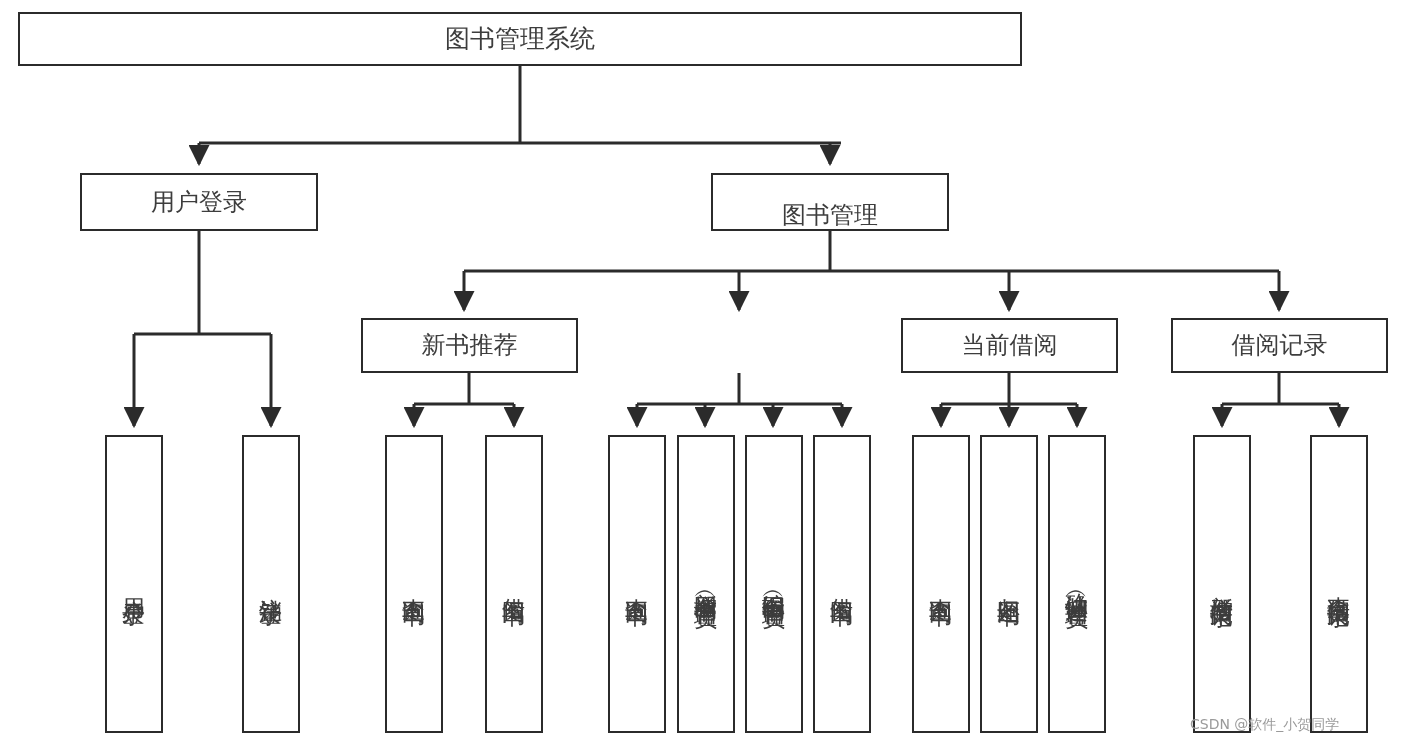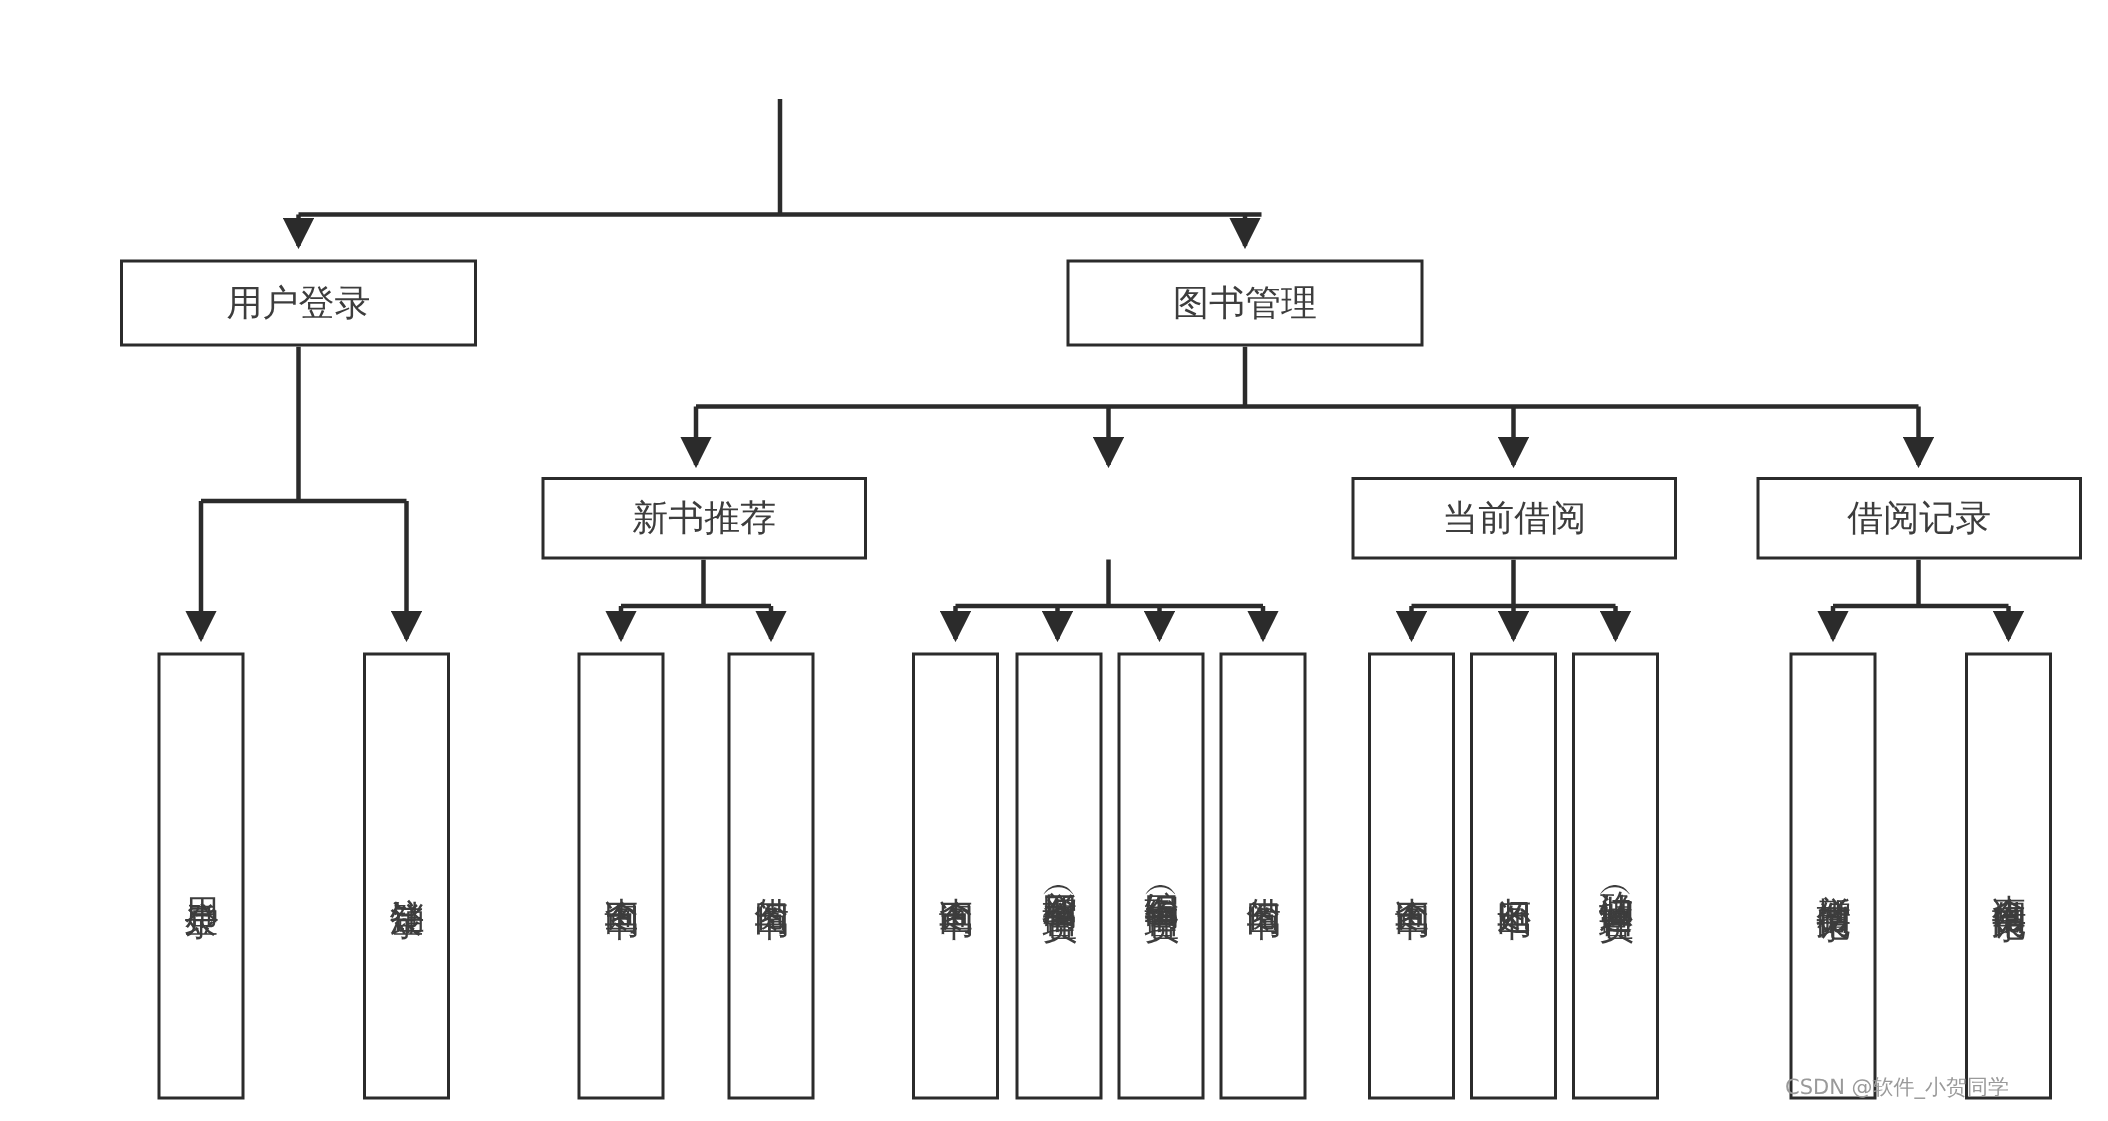--- a/index.html
+++ b/index.html
@@ -117,25 +117,28 @@
       <path d="M 1009 404 L 1009 426" marker-end="url(#arrow)"></path>
       <path d="M 1077 404 L 1077 426" marker-end="url(#arrow)"></path>
 
       <path d="M 1279 373 L 1279 404"></path>
       <path d="M 1222 404 L 1339 404"></path>
       <path d="M 1222 404 L 1222 426" marker-end="url(#arrow)"></path>
       <path d="M 1339 404 L 1339 426" marker-end="url(#arrow)"></path>
     </g>
   </svg>
 
+  <div class="node-box node-root" style="left:18px; top:12px; width:1004px; height:54px;">
+    <span class="node-label">图书管理系统</span>
+  </div>
 
   <div class="node-box node-l2" style="left:80px; top:173px; width:238px; height:58px;">
     <span class="node-label">用户登录</span>
   </div>
-  <div class="node-box node-l2" style="left:711px; top:173px; width:238px; height:58px;">
+  <div class="node-box node-l2" style="left:711px; top:173px; width:238px; height:58px;align-items:flex-end;">
     <span class="node-label">图书管理</span>
   </div>
 
   <div class="node-box node-l3" style="left:361px; top:318px; width:217px; height:55px;">
     <span class="node-label">新书推荐</span>
   </div>
   <div class="node-box node-l3" style="left:901px; top:318px; width:217px; height:55px;">
     <span class="node-label">当前借阅</span>
   </div>
   <div class="node-box node-l3" style="left:1171px; top:318px; width:217px; height:55px;">

